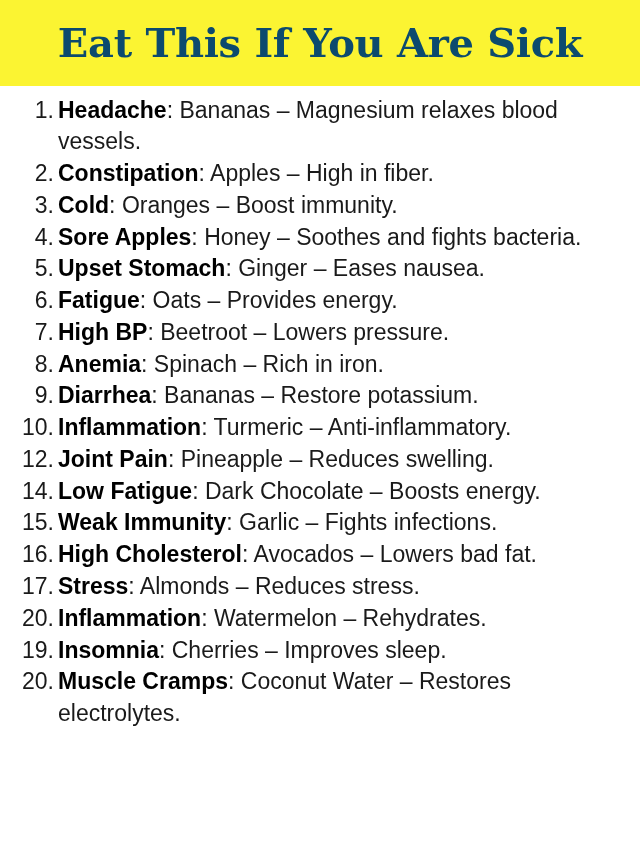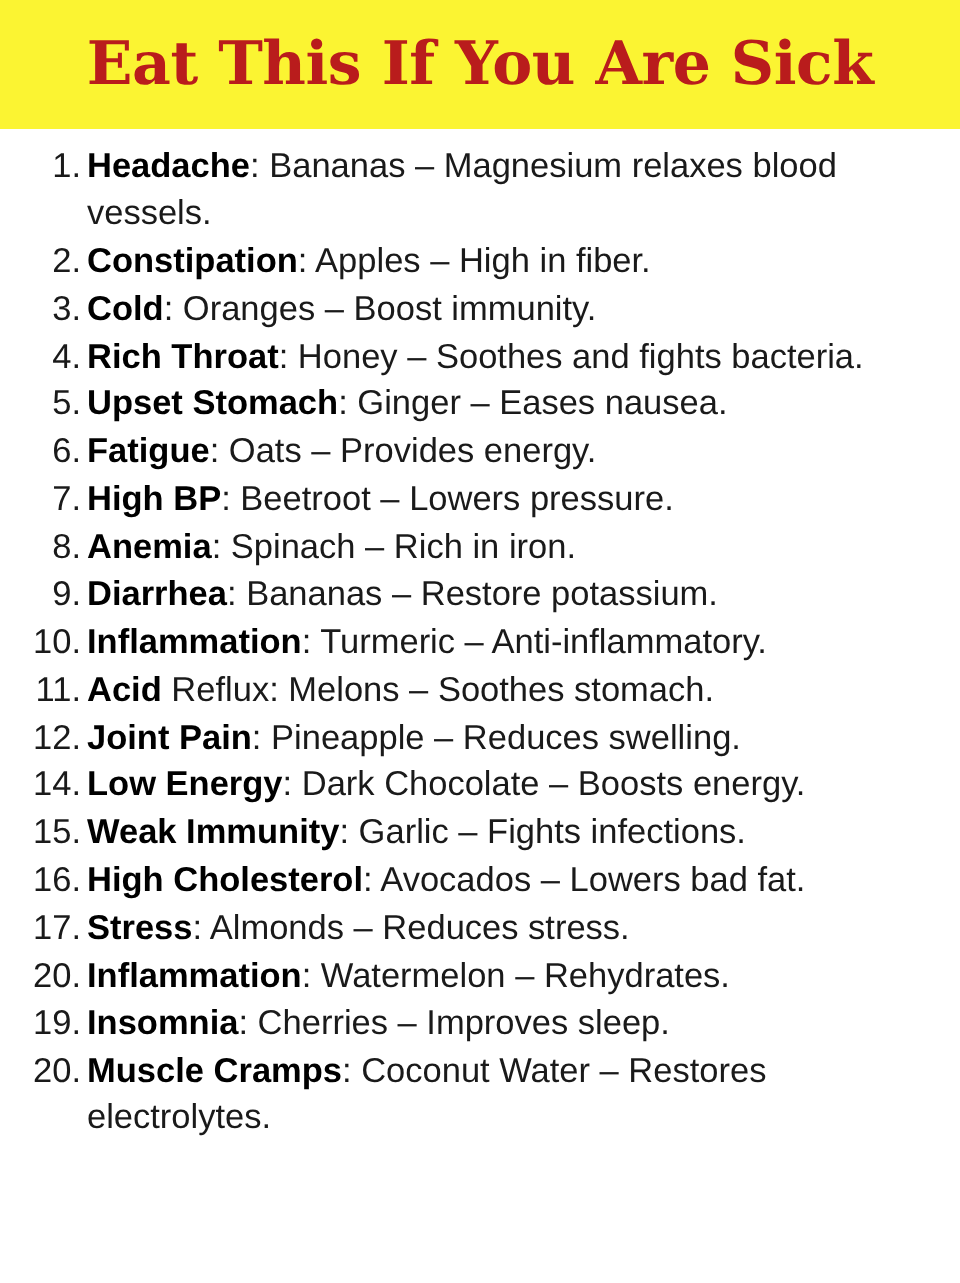--- a/index.html
+++ b/index.html
@@ -27,21 +27,21 @@
     display: flex;
     align-items: center;
     justify-content: center;
     box-sizing: border-box;
   }
   .title-text {
     font-family: "DejaVu Serif", serif;
     font-weight: bold;
     font-size: 40px;
     line-height: 1;
-    color: #b91c1c;
+    color: #0c4a6e;
     letter-spacing: -0.3px;
     white-space: nowrap;
   }
   .list-area {
     padding: 9px 14px 0 14px;
     box-sizing: border-box;
   }
   ol.tip-list {
     list-style: none;
     margin: 0;
@@ -96,21 +96,21 @@
         <li class="tip-item">
           <span class="num">2.</span>
           <span class="tip-body"><span class="cond">Constipation</span><span class="rest">:</span><span class="rest"> Apples – High in fiber.</span></span>
         </li>
         <li class="tip-item">
           <span class="num">3.</span>
           <span class="tip-body"><span class="cond">Cold</span><span class="rest">:</span><span class="rest"> Oranges – Boost immunity.</span></span>
         </li>
         <li class="tip-item">
           <span class="num">4.</span>
-          <span class="tip-body"><span class="cond">Rich Throat</span><span class="rest">:</span><span class="rest"> Honey – Soothes and fights bacteria.</span></span>
+          <span class="tip-body"><span class="cond">Sore Apples</span><span class="rest">:</span><span class="rest"> Honey – Soothes and fights bacteria.</span></span>
         </li>
         <li class="tip-item">
           <span class="num">5.</span>
           <span class="tip-body"><span class="cond">Upset Stomach</span><span class="rest">:</span><span class="rest"> Ginger – Eases nausea.</span></span>
         </li>
         <li class="tip-item">
           <span class="num">6.</span>
           <span class="tip-body"><span class="cond">Fatigue</span><span class="rest">:</span><span class="rest"> Oats – Provides energy.</span></span>
         </li>
         <li class="tip-item">
@@ -123,30 +123,26 @@
         </li>
         <li class="tip-item">
           <span class="num">9.</span>
           <span class="tip-body"><span class="cond">Diarrhea</span><span class="rest">:</span><span class="rest"> Bananas – Restore potassium.</span></span>
         </li>
         <li class="tip-item">
           <span class="num">10.</span>
           <span class="tip-body"><span class="cond">Inflammation</span><span class="rest">:</span><span class="rest"> Turmeric – Anti-inflammatory.</span></span>
         </li>
         <li class="tip-item">
-          <span class="num">11.</span>
-          <span class="tip-body"><span class="cond">Acid</span><span class="rest"></span><span class="rest"> Reflux: Melons – Soothes stomach.</span></span>
-        </li>
-        <li class="tip-item">
           <span class="num">12.</span>
           <span class="tip-body"><span class="cond">Joint Pain</span><span class="rest">:</span><span class="rest"> Pineapple – Reduces swelling.</span></span>
         </li>
         <li class="tip-item">
           <span class="num">14.</span>
-          <span class="tip-body"><span class="cond">Low Energy</span><span class="rest">:</span><span class="rest"> Dark Chocolate – Boosts energy.</span></span>
+          <span class="tip-body"><span class="cond">Low Fatigue</span><span class="rest">:</span><span class="rest"> Dark Chocolate – Boosts energy.</span></span>
         </li>
         <li class="tip-item">
           <span class="num">15.</span>
           <span class="tip-body"><span class="cond">Weak Immunity</span><span class="rest">:</span><span class="rest"> Garlic – Fights infections.</span></span>
         </li>
         <li class="tip-item">
           <span class="num">16.</span>
           <span class="tip-body"><span class="cond">High Cholesterol</span><span class="rest">:</span><span class="rest"> Avocados – Lowers bad fat.</span></span>
         </li>
         <li class="tip-item">

